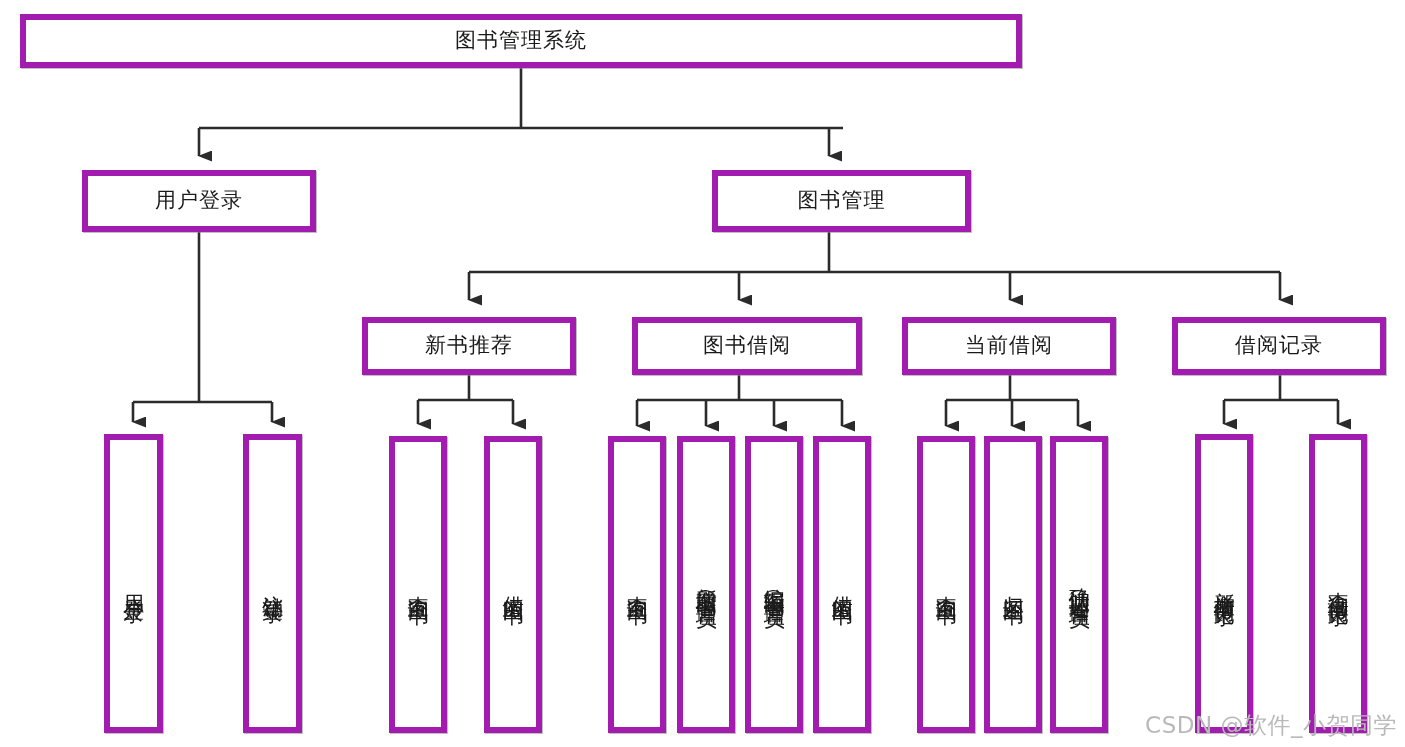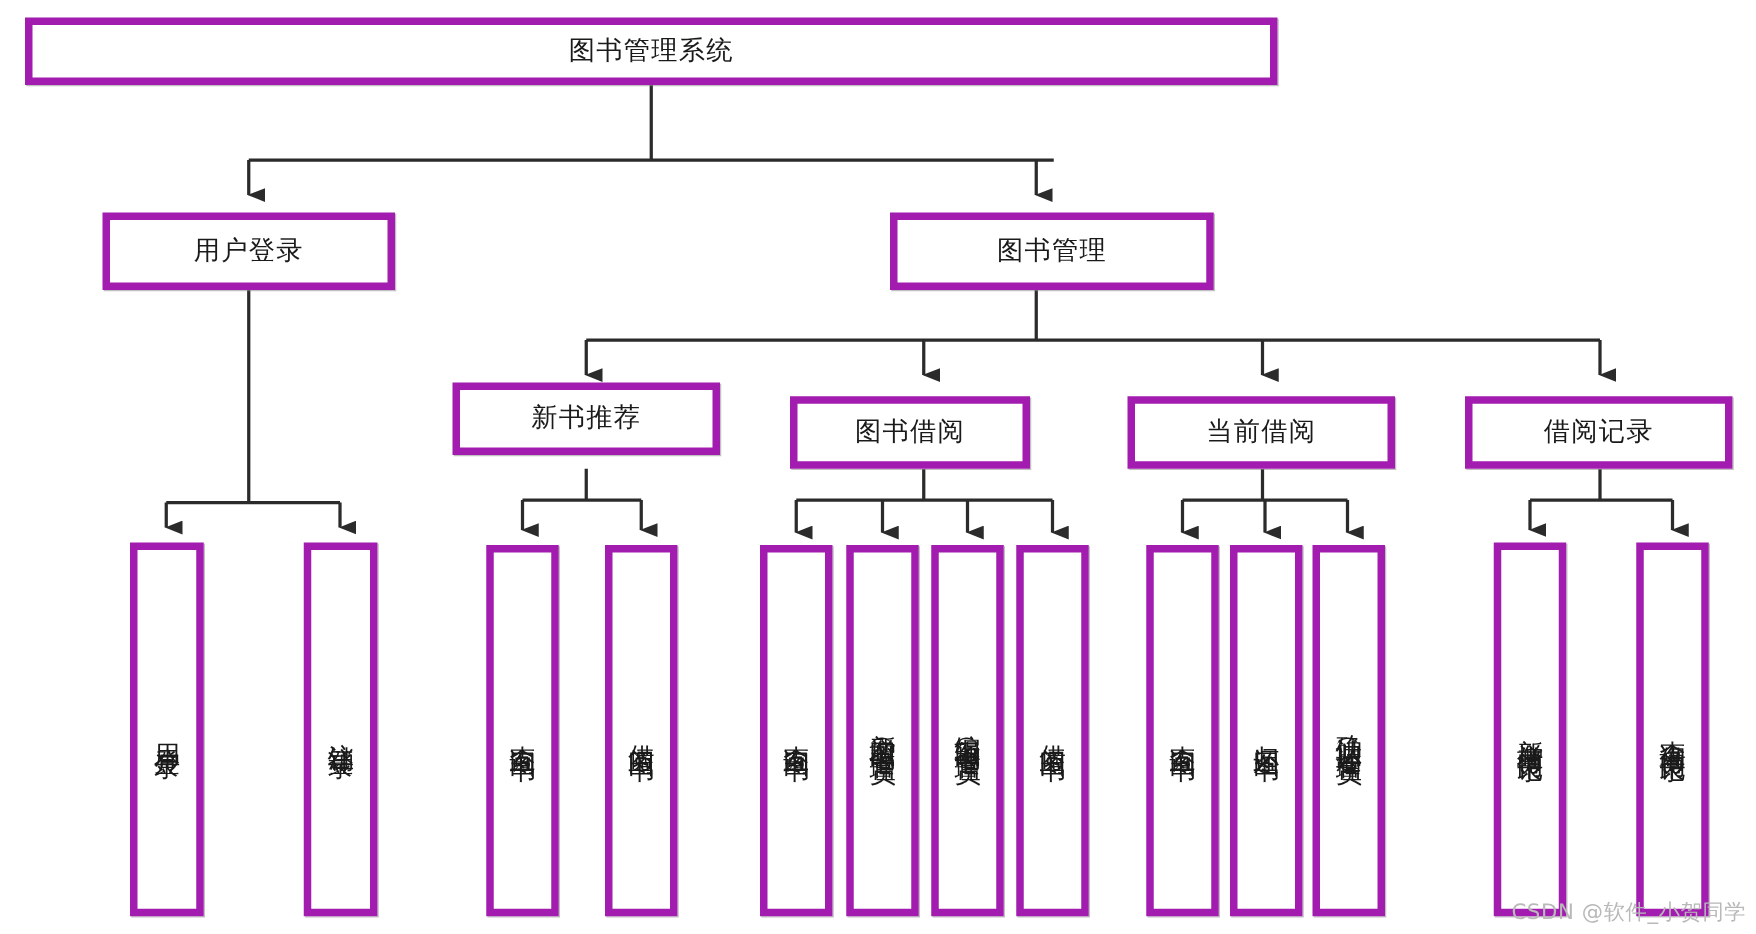--- a/index.html
+++ b/index.html
@@ -53,21 +53,21 @@
   }
   .node.vert .vlabel {
     writing-mode: vertical-rl;
     text-orientation: upright;
     white-space: nowrap;
   }
   #watermark {
     position: absolute;
     right: 8px;
     bottom: 6px;
-    font-size: 17px;
+    font-size: 23px;
     color: #b9b9b9;
     letter-spacing: 0.5px;
     white-space: nowrap;
     user-select: none;
   }
 </style>
 </head>
 <body>
 
 <div id="canvas">
@@ -126,24 +126,24 @@
     <span>图书管理系统</span>
   </div>
 
   <div class="node horiz" style="left:82px; top:170px; width:234px; height:62px;">
     <span>用户登录</span>
   </div>
   <div class="node horiz" style="left:712px; top:170px; width:259px; height:62px;">
     <span>图书管理</span>
   </div>
 
-  <div class="node horiz" style="left:362px; top:306px; width:214px; height:58px;">
+  <div class="node horiz" style="left:362px; top:317px; width:214px; height:58px;">
     <span>新书推荐</span>
   </div>
-  <div class="node horiz" style="left:632px; top:317px; width:192px; height:58px;">
+  <div class="node horiz" style="left:632px; top:317px; width:230px; height:58px;">
     <span>图书借阅</span>
   </div>
   <div class="node horiz" style="left:902px; top:317px; width:214px; height:58px;">
     <span>当前借阅</span>
   </div>
   <div class="node horiz" style="left:1172px; top:317px; width:214px; height:58px;">
     <span>借阅记录</span>
   </div>
 
   <div class="node vert" style="left:104px; top:434px; width:59px; height:299px;">

